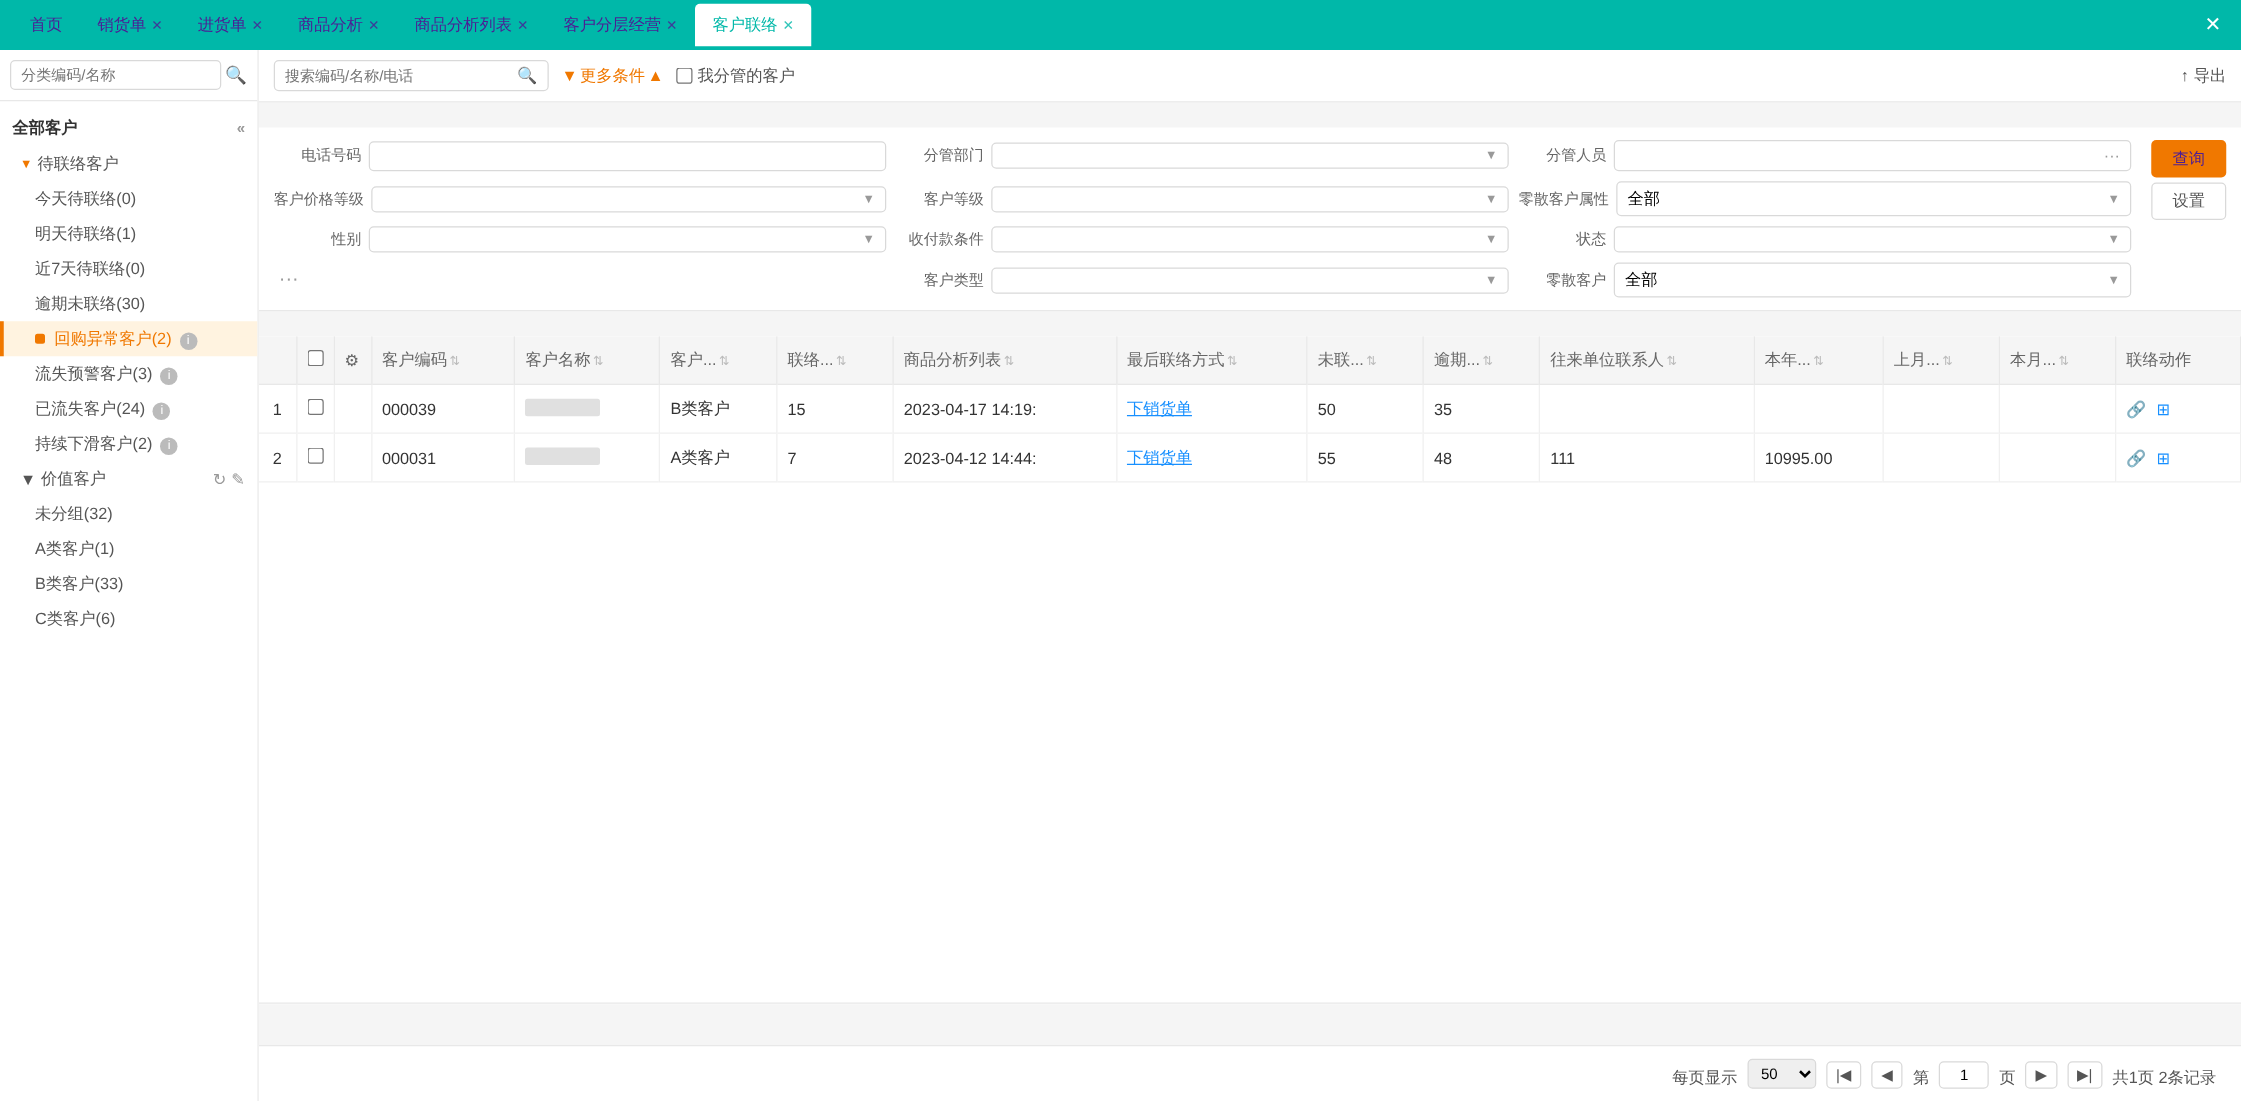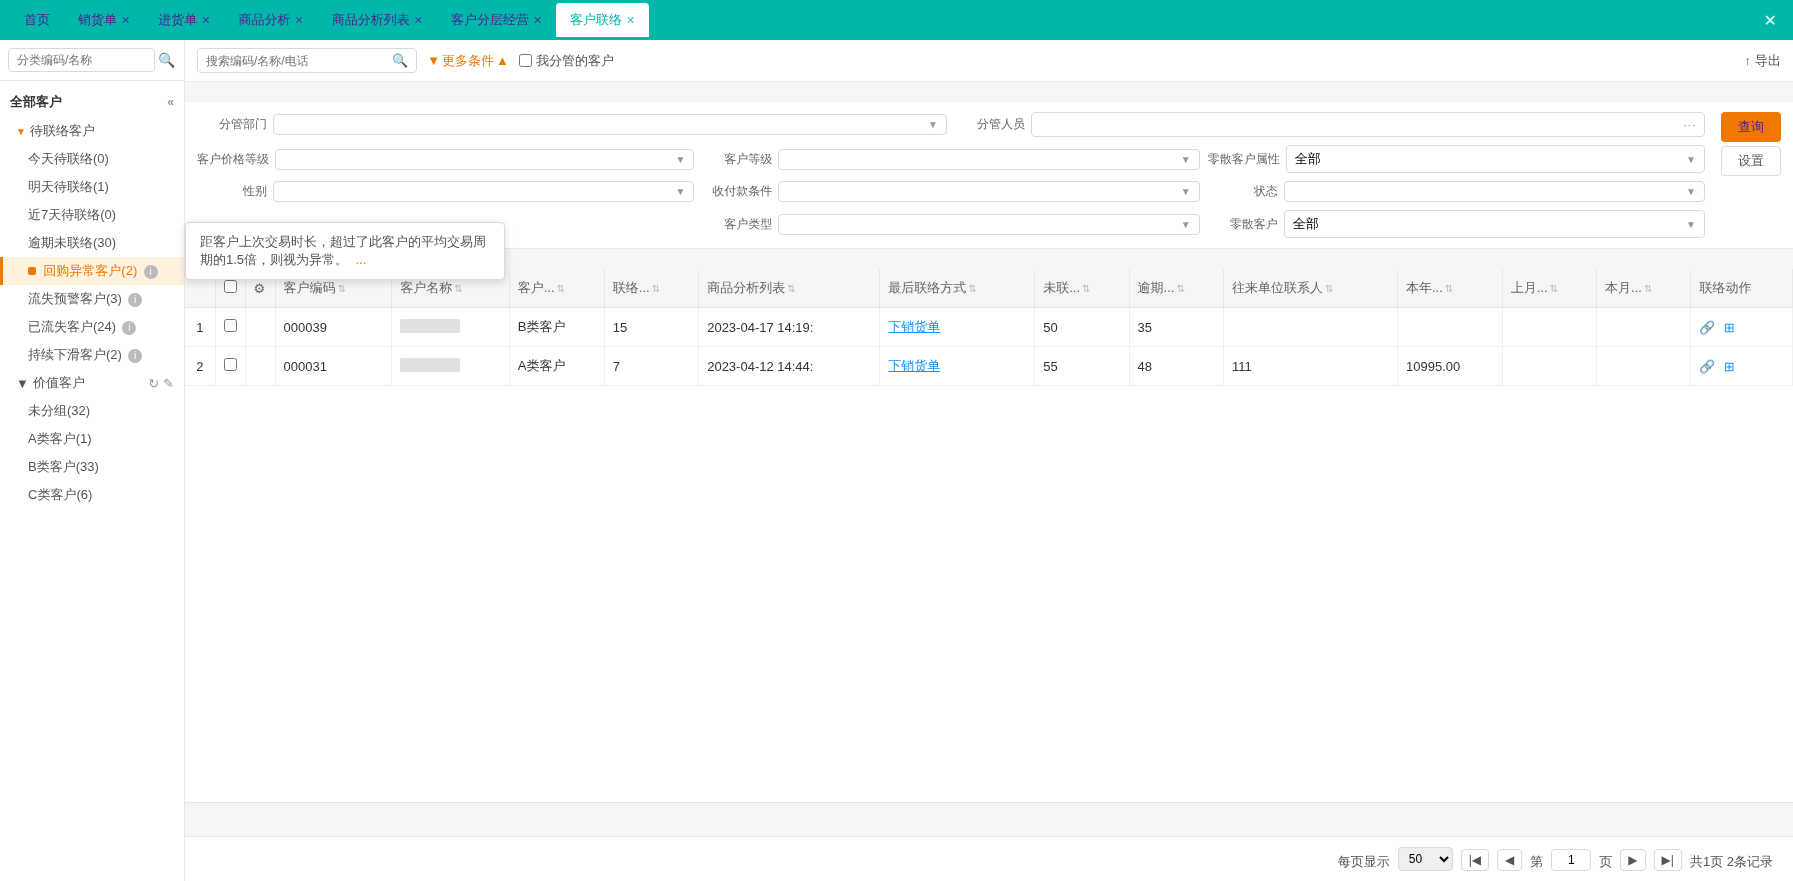--- a/index.html
+++ b/index.html
@@ -42,21 +42,21 @@
     }
 
     
     .main-layout {
       display: flex;
       height: calc(881px - 40px);
     }
 
     
     .sidebar {
-      width: 185px;
+      width: 207px;
       background: #fff;
       border-right: 1px solid #e8e8e8;
       display: flex;
       flex-direction: column;
       overflow: hidden;
       flex-shrink: 0;
     }
     .sidebar-search {
       padding: 8px;
       border-bottom: 1px solid #e8e8e8;
@@ -511,24 +511,20 @@
       </div>
       <div class="sidebar-item">
         <span>B类客户(33)</span>
       </div>
       <div class="sidebar-item">
         <span>C类客户(6)</span>
       </div>
     </div>
   </div>
 
-  <div class="tooltip-box">
-    <span>距客户上次交易时长，超过了此客户的平均交易周期的1.5倍，则视为异常。</span>
-    <span style="color:#f07800;margin-left:4px;">...</span>
-  </div>
 
   <div class="content-area">
 
     <div class="filter-toolbar">
       <div class="search-box">
         <input type="text" style="flex: 1 1 0%;" placeholder="搜索编码/名称/电话">
         <span style="color:#f07800;">🔍</span>
       </div>
       <div class="more-conditions">
         <span>▼</span>
@@ -543,20 +539,24 @@
         <span>↑</span>
         <span>导出</span>
       </div>
     </div>
 
     <div class="advanced-filter">
       <div style="display:flex;gap:8px;align-items:flex-start;">
         <div style="flex:1;">
 
           <div class="filter-row">
+            <div class="filter-item">
+              <span class="filter-label">电话号码</span>
+              <input class="filter-input" type="text" style="flex: 2 1 0%;">
+            </div>
             <div class="filter-item">
               <span class="filter-label">分管部门</span>
               <div class="filter-select" style="flex:2;">
                 <span></span>
                   <span class="chevron">▼</span>
               </div>
             </div>
             <div class="filter-item">
               <span class="filter-label">分管人员</span>
               <div class="filter-select" style="flex:2;">

